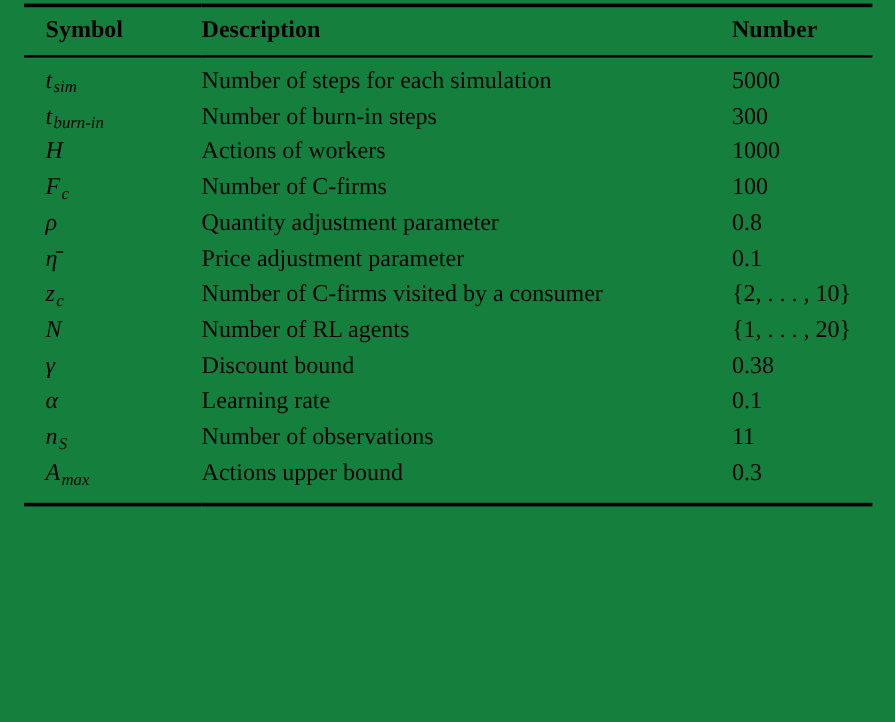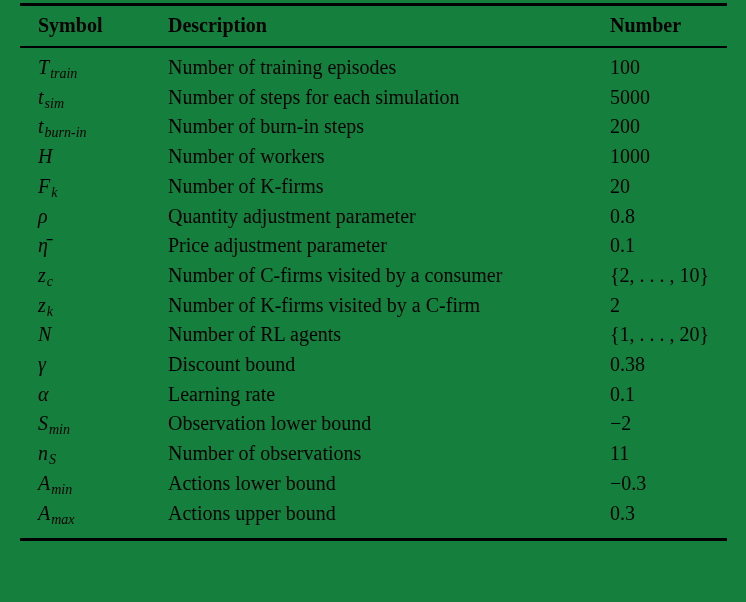--- a/index.html
+++ b/index.html
@@ -65,112 +65,92 @@
 <div class="page">
   <table class="params">
     <thead>
       <tr>
         <th class="col-symbol">Symbol</th>
         <th class="col-desc">Description</th>
         <th class="col-value">Number</th>
       </tr>
     </thead>
     <tbody>
-  <tr>
-    <td class="sym"><span>T</span><span class="sub">train</span></td>
-    <td class="desc">Number of training episodes</td>
-    <td class="val">100</td>
-  </tr>
 
 
   <tr>
     <td class="sym"><span>t</span><span class="sub">sim</span></td>
     <td class="desc">Number of steps for each simulation</td>
     <td class="val">5000</td>
   </tr>
 
   <tr>
     <td class="sym"><span>t</span><span class="sub">burn-in</span></td>
     <td class="desc">Number of burn-in steps</td>
-    <td class="val">200</td>
+    <td class="val">300</td>
   </tr>
 
   <tr>
     <td class="sym"><span>H</span><span class="sub"></span></td>
-    <td class="desc">Number of workers</td>
+    <td class="desc">Actions of workers</td>
     <td class="val">1000</td>
   </tr>
 
+  <tr>
+    <td class="sym"><span>F</span><span class="sub">c</span></td>
+    <td class="desc">Number of C-firms</td>
+    <td class="val">100</td>
+  </tr>
 
-  <tr>
-    <td class="sym"><span>F</span><span class="sub">k</span></td>
-    <td class="desc">Number of K-firms</td>
-    <td class="val">20</td>
-  </tr>
 
   <tr>
     <td class="sym"><span>ρ</span><span class="sub"></span></td>
     <td class="desc">Quantity adjustment parameter</td>
     <td class="val">0.8</td>
   </tr>
 
   <tr>
     <td class="sym"><span>η̄</span><span class="sub"></span></td>
     <td class="desc">Price adjustment parameter</td>
     <td class="val">0.1</td>
   </tr>
 
   <tr>
     <td class="sym"><span>z</span><span class="sub">c</span></td>
     <td class="desc">Number of C-firms visited by a consumer</td>
     <td class="val">{2, . . . , 10}</td>
   </tr>
 
-  <tr>
-    <td class="sym"><span>z</span><span class="sub">k</span></td>
-    <td class="desc">Number of K-firms visited by a C-firm</td>
-    <td class="val">2</td>
-  </tr>
 
   <tr>
     <td class="sym"><span>N</span><span class="sub"></span></td>
     <td class="desc">Number of RL agents</td>
     <td class="val">{1, . . . , 20}</td>
   </tr>
 
   <tr>
     <td class="sym"><span>γ</span><span class="sub"></span></td>
     <td class="desc">Discount bound</td>
     <td class="val">0.38</td>
   </tr>
 
   <tr>
     <td class="sym"><span>α</span><span class="sub"></span></td>
     <td class="desc">Learning rate</td>
     <td class="val">0.1</td>
   </tr>
 
-  <tr>
-    <td class="sym"><span>S</span><span class="sub">min</span></td>
-    <td class="desc">Observation lower bound</td>
-    <td class="val">−2</td>
-  </tr>
 
 
   <tr>
     <td class="sym"><span>n</span><span class="sub">S</span></td>
     <td class="desc">Number of observations</td>
     <td class="val">11</td>
   </tr>
 
-  <tr>
-    <td class="sym"><span>A</span><span class="sub">min</span></td>
-    <td class="desc">Actions lower bound</td>
-    <td class="val">−0.3</td>
-  </tr>
 
   <tr>
     <td class="sym"><span>A</span><span class="sub">max</span></td>
     <td class="desc">Actions upper bound</td>
     <td class="val">0.3</td>
   </tr>
 
 </tbody>
   </table>
 </div>

